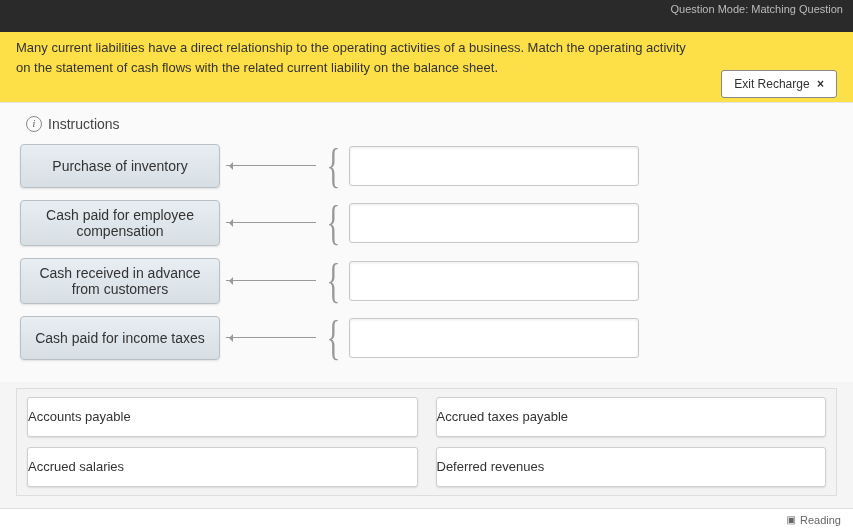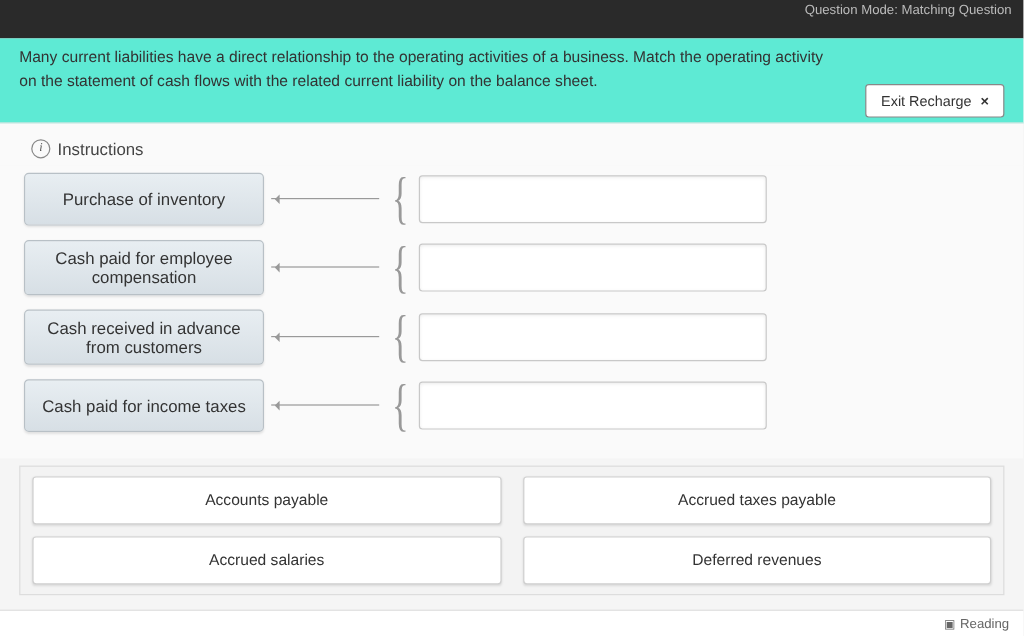--- a/index.html
+++ b/index.html
@@ -17,21 +17,21 @@
       font-size: 11px;
       padding: 2px 10px;
       text-align: right;
       height: 32px;
       line-height: 14px;
     }
     .header-row {
       display: flex;
       align-items: flex-start;
       padding: 6px 16px 4px 16px;
-      background: #5eead4;
+      background: #fde047;
       border-bottom: 1px solid #e5e5e5;
     }
     .question-text {
       flex: 1;
       font-size: 13px;
       color: #333;
       line-height: 1.5;
       padding-right: 10px;
     }
     .exit-btn {
@@ -135,21 +135,20 @@
       gap: 10px 18px;
     }
     .answer-card {
       background: #fff;
       border: 1px solid #cfcfcf;
       border-radius: 3px;
       box-shadow: 0 1px 2px rgba(0,0,0,0.1);
       height: 40px;
       display: flex;
       align-items: center;
-      justify-content: center;
       font-size: 13px;
       color: #333;
       cursor: grab;
     }
     .bottom-bar {
       position: absolute;
       bottom: 0; left: 0; right: 0;
       height: 22px;
       background: #fff;
       border-top: 1px solid #ddd;

